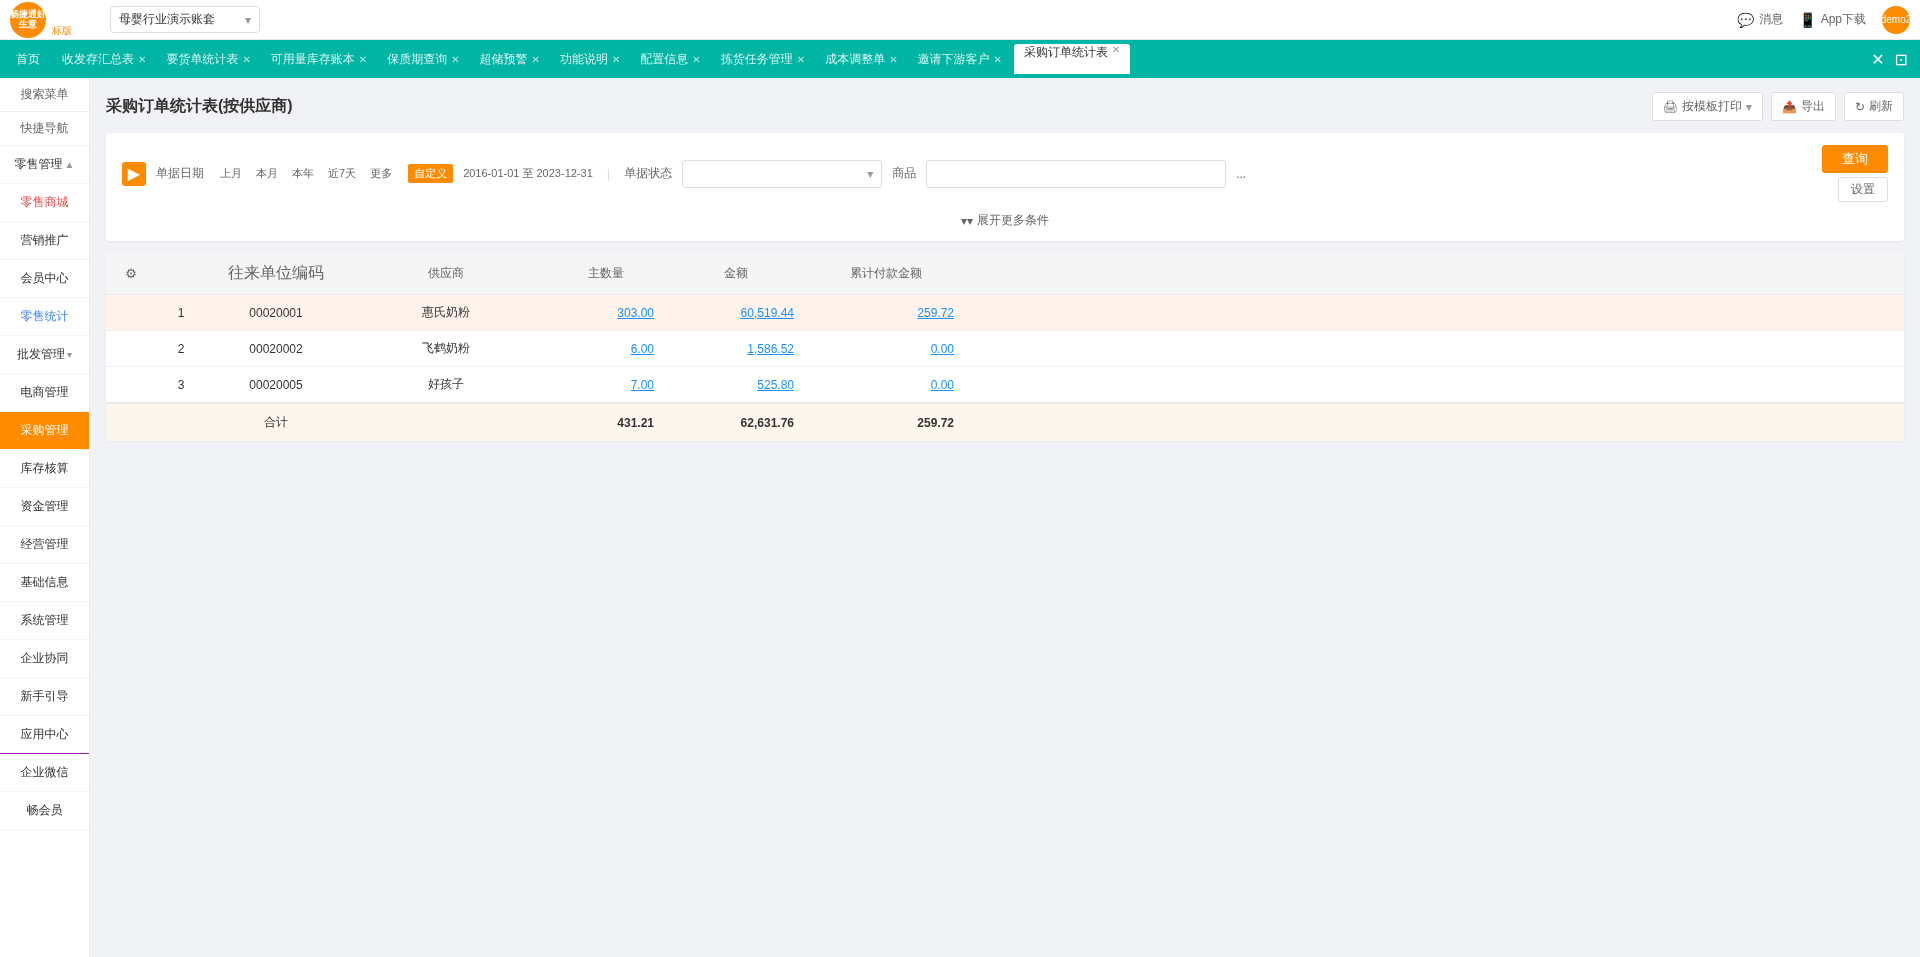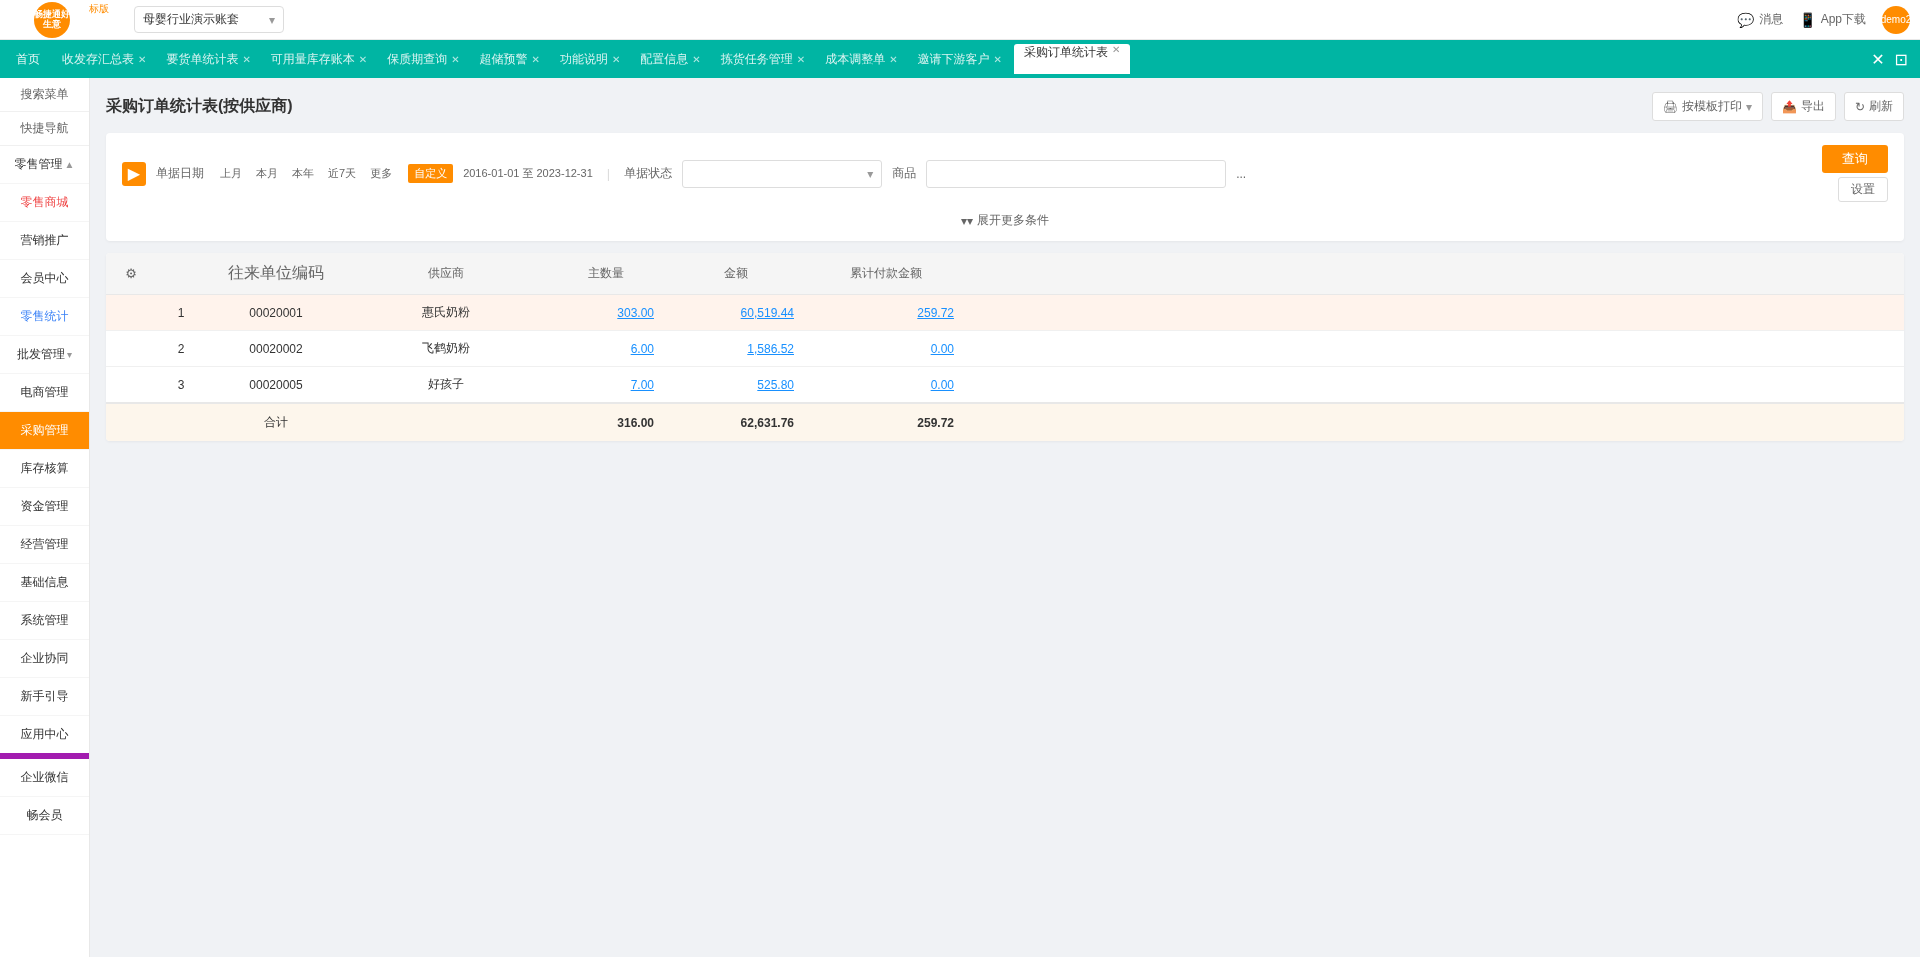--- a/index.html
+++ b/index.html
@@ -2,21 +2,21 @@
 <html><head>
   <meta charset="utf-8">
   <style>
     * { margin: 0; padding: 0; box-sizing: border-box; }
     body { font-family: "Microsoft YaHei", "PingFang SC", sans-serif; font-size: 13px; background: #f5f5f5; width: 1920px; min-height: 957px; overflow-x: hidden; }
   </style>
 </head>
 <body>
 
 <div style="display:flex;align-items:center;height:40px;background:#fff;border-bottom:1px solid #e8e8e8;padding:0 10px;">
-  <div style="display:flex;align-items:flex-start;width:90px;gap:19px;margin-left:24px;">
+  <div style="display:flex;align-items:flex-end;width:90px;gap:6px;">
     <div style="width:36px;height:36px;background:#ff8c00;border-radius:50%;display:flex;align-items:center;justify-content:center;color:white;font-size:13px;font-weight:bold;">
       <span style="font-size:9px;text-align:center;line-height:1.1;">畅捷通好生意</span>
     </div>
     <div style="font-size:10px;color:#ff8c00;">标版</div>
   </div>
   <div style="display:flex;align-items:center;gap:4px;margin-left:10px;padding:4px 8px;border:1px solid #ddd;border-radius:4px;cursor:pointer;font-size:12px;color:#333;min-width:150px;">
     <span>母婴行业演示账套</span>
     <span style="margin-left:auto;color:#999;">▾</span>
   </div>
   <div style="margin-left:auto;display:flex;align-items:center;gap:16px;">
@@ -111,21 +111,21 @@
     </div>
     <div style="padding:10px 0;text-align:center;font-size:12px;color:#333;cursor:pointer;border-bottom:1px solid #f5f5f5;">电商管理</div>
     <div style="padding:10px 0;text-align:center;font-size:12px;color:white;background:#ff8c00;cursor:pointer;border-bottom:1px solid #f5f5f5;">采购管理</div>
     <div style="padding:10px 0;text-align:center;font-size:12px;color:#333;cursor:pointer;border-bottom:1px solid #f5f5f5;">库存核算</div>
     <div style="padding:10px 0;text-align:center;font-size:12px;color:#333;cursor:pointer;border-bottom:1px solid #f5f5f5;">资金管理</div>
     <div style="padding:10px 0;text-align:center;font-size:12px;color:#333;cursor:pointer;border-bottom:1px solid #f5f5f5;">经营管理</div>
     <div style="padding:10px 0;text-align:center;font-size:12px;color:#333;cursor:pointer;border-bottom:1px solid #f5f5f5;">基础信息</div>
     <div style="padding:10px 0;text-align:center;font-size:12px;color:#333;cursor:pointer;border-bottom:1px solid #f5f5f5;">系统管理</div>
     <div style="padding:10px 0;text-align:center;font-size:12px;color:#333;cursor:pointer;border-bottom:1px solid #f5f5f5;">企业协同</div>
     <div style="padding:10px 0;text-align:center;font-size:12px;color:#333;cursor:pointer;border-bottom:1px solid #f5f5f5;">新手引导</div>
-    <div style="padding:10px 0;text-align:center;font-size:12px;color:#333;cursor:pointer;border-bottom:6px solid #a21caf;">应用中心</div>
+    <div style="padding:10px 0;text-align:center;font-size:12px;color:#333;cursor:pointer;border-bottom:1px solid #a21caf;">应用中心</div>
     <div style="padding:10px 0;text-align:center;font-size:12px;color:#333;cursor:pointer;border-bottom:1px solid #f5f5f5;">企业微信</div>
     <div style="padding:10px 0;text-align:center;font-size:12px;color:#333;cursor:pointer;border-bottom:1px solid #f5f5f5;">畅会员</div>
   </div>
 
   <div style="flex:1;background:#f0f2f5;overflow:auto;padding:14px 16px;">
 
     <div style="display:flex;align-items:center;justify-content:space-between;margin-bottom:12px;">
       <h2 style="font-size:16px;font-weight:bold;color:#333;">采购订单统计表(按供应商)</h2>
       <div style="display:flex;align-items:center;gap:8px;">
         <div style="display:flex;align-items:center;gap:4px;padding:5px 10px;border:1px solid #ddd;border-radius:3px;background:white;font-size:12px;cursor:pointer;color:#666;">
@@ -224,21 +224,21 @@
             <td style="padding:9px 12px;text-align:right;font-size:12px;color:#1890ff;text-decoration:underline;cursor:pointer;border-bottom:1px solid #f0f0f0;">0.00</td>
             <td style="border-bottom:1px solid #f0f0f0;"></td>
           </tr>
         </tbody>
         <tfoot>
           <tr>
             <td style="background:#fdf6ec;padding:10px 12px;border-top:2px solid #e8e8e8;"></td>
             <td style="background:#fdf6ec;padding:10px 12px;border-top:2px solid #e8e8e8;"></td>
             <td style="background:#fdf6ec;padding:10px 12px;border-top:2px solid #e8e8e8;text-align:center;font-size:12px;color:#333;">合计</td>
             <td style="background:#fdf6ec;padding:10px 12px;border-top:2px solid #e8e8e8;"></td>
-            <td style="background:#fdf6ec;padding:10px 12px;border-top:2px solid #e8e8e8;text-align:right;font-size:12px;color:#333;font-weight:bold;">316.00</td>
+            <td style="background:#fdf6ec;padding:10px 12px;border-top:2px solid #e8e8e8;text-align:right;font-size:12px;color:#333;font-weight:bold;">431.21</td>
             <td style="background:#fdf6ec;padding:10px 12px;border-top:2px solid #e8e8e8;text-align:right;font-size:12px;color:#333;font-weight:bold;">62,631.76</td>
             <td style="background:#fdf6ec;padding:10px 12px;border-top:2px solid #e8e8e8;text-align:right;font-size:12px;color:#333;font-weight:bold;">259.72</td>
             <td style="background:#fdf6ec;border-top:2px solid #e8e8e8;"></td>
           </tr>
         </tfoot>
       </table>
     </div>
   </div>
 </div>
 

